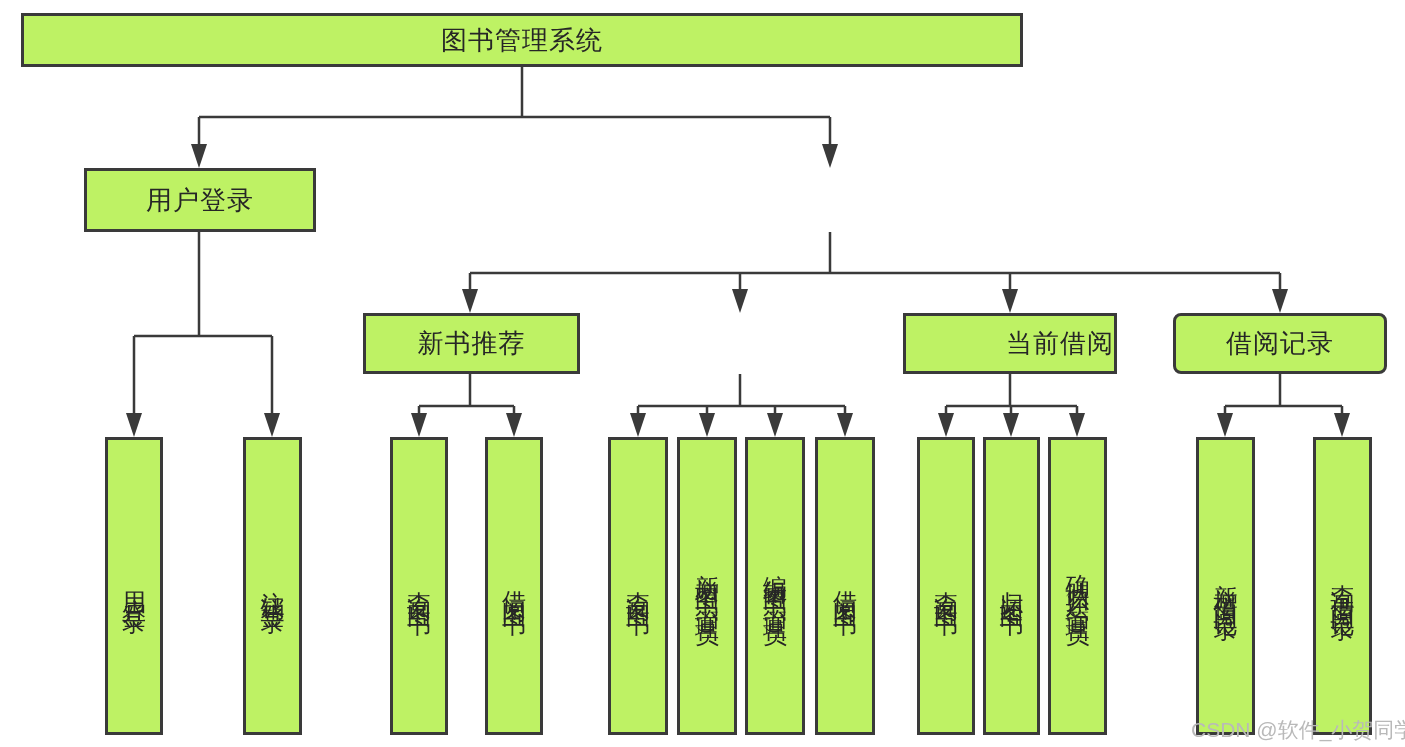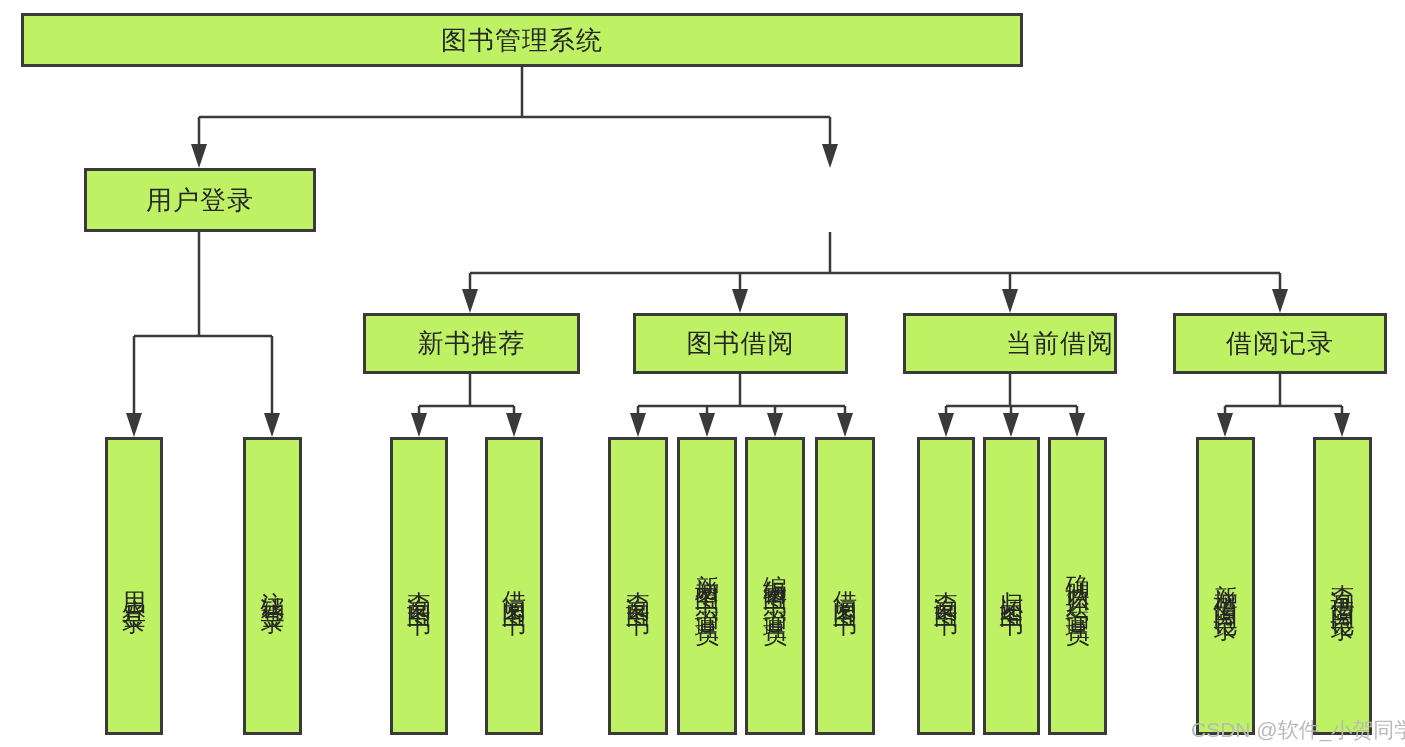--- a/index.html
+++ b/index.html
@@ -99,27 +99,24 @@
     <span>图书管理系统</span>
   </div>
 
   <div class="box h" style="left:84px; top:168px; width:232px; height:64px;">
     <span>用户登录</span>
   </div>
 
   <div class="box h" style="left:363px; top:313px; width:217px; height:61px;">
     <span>新书推荐</span>
   </div>
-  <div class="box h" style="left:633px; top:313px; width:215px; height:61px;">
-    <span>图书借阅</span>
-  </div>
   <div class="box h" style="left:903px; top:313px; width:214px; height:61px;justify-content:flex-end;">
     <span>当前借阅</span>
   </div>
-  <div class="box h" style="left:1173px; top:313px; width:214px; height:61px;">
+  <div class="box h" style="left:1173px; top:313px; width:214px; height:61px;border-radius:8px;">
     <span>借阅记录</span>
   </div>
 
   <div class="box" style="left:105px; top:437px; width:58px; height:298px;">
     <span class="vtext">用户登录</span>
   </div>
   <div class="box" style="left:243px; top:437px; width:59px; height:298px;">
     <span class="vtext">注销登录</span>
   </div>
 

